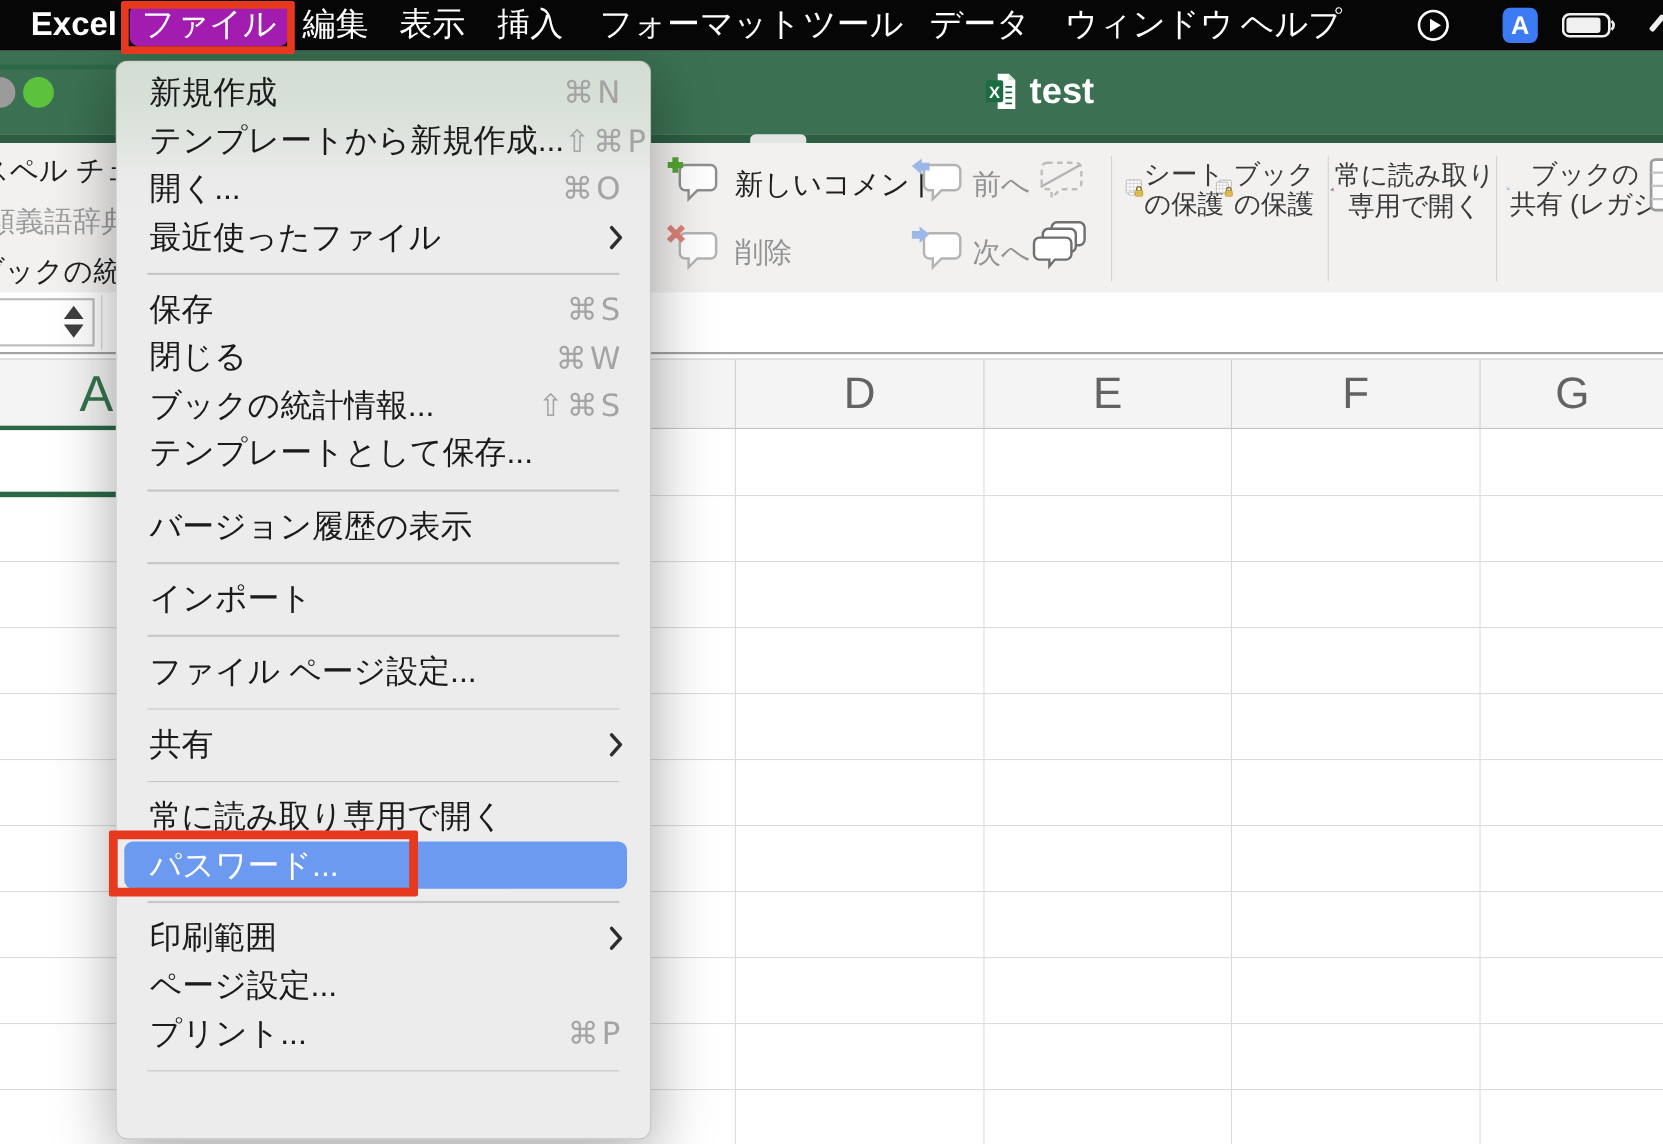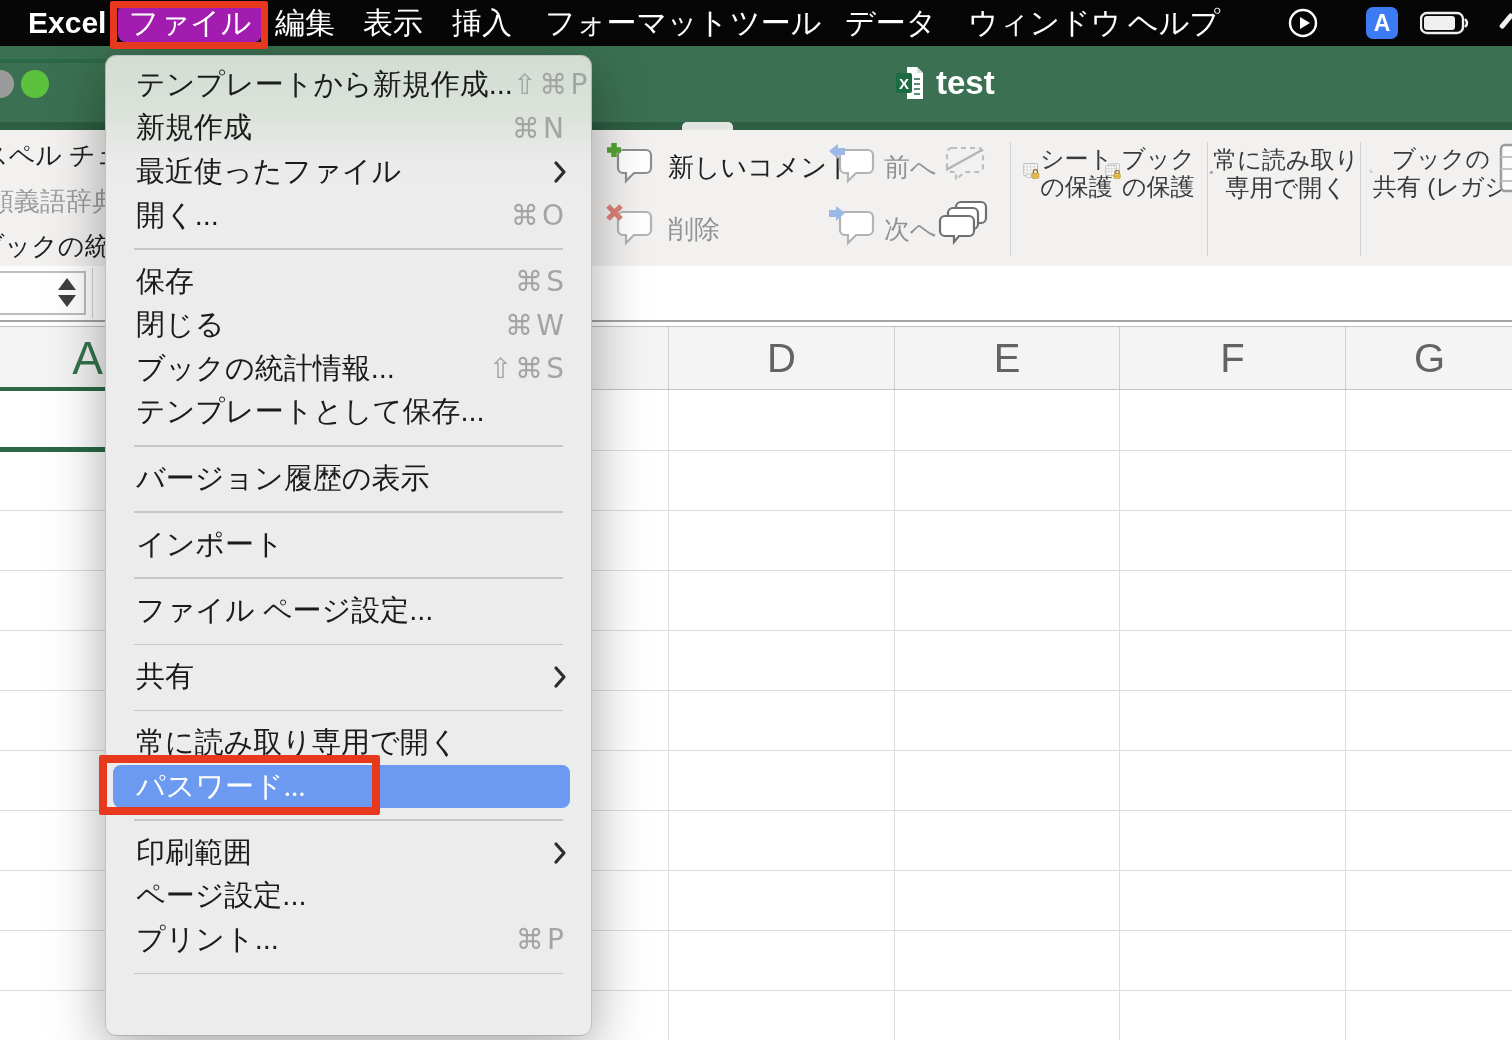--- a/index.html
+++ b/index.html
@@ -55,21 +55,21 @@
   .sel-top{position:absolute;left:0;top:-3px;width:107px;height:4px;background:#2b6847;z-index:5;}
   .sel-bottom{position:absolute;left:0;top:57px;width:107px;height:5px;background:#2b6847;z-index:5;}
   
   .file-menu{position:absolute;left:105px;top:55px;width:487px;height:981px;z-index:50;
              border-radius:11px;border:1px solid rgba(0,0,0,.18);box-sizing:border-box;
              background:linear-gradient(180deg,#d3ddd3 0px,#dae2d9 55px,#e9eae9 100px,#ececec 140px,#ececec 100%);
              box-shadow:0 14px 55px rgba(0,0,0,.35);padding-top:7px;}
   .fm-item{height:43.6px;display:flex;align-items:center;padding:0 24px 0 30px;font-size:29px;color:#1b1b1b;white-space:nowrap;}
   .fm-sc{margin-left:auto;color:#a4a4a4;font-size:28px;letter-spacing:3px;font-family:"DejaVu Sans",sans-serif;}
   .fm-ch{margin-left:auto;display:flex;align-items:center;}
-  .fm-item.hl{background:#6b9af0;color:#fff;border-radius:8px;margin:0 21px 0 7px;padding-left:23px;font-family:Liberation Serif, serif;}
+  .fm-item.hl{background:#6b9af0;color:#fff;border-radius:8px;margin:0 21px 0 7px;padding-left:23px;}
   .fm-sep{height:22.5px;position:relative;}
   .fm-sep::after{content:"";position:absolute;left:28px;right:28px;top:11px;height:1.5px;background:#c7c7c7;}
   
   .anno{position:absolute;border:7px solid #e6391e;box-sizing:border-box;z-index:100;border-radius:2px;}
   .anno-file{left:110px;top:1px;width:158px;height:48px;}
   .anno-pass{left:99px;top:755px;width:281px;height:60px;border-width:8px;}
 </style>
 </head>
 <body>
 
@@ -259,39 +259,39 @@
       <div class="hline" style="top: 300px;"></div>
       <div class="hline" style="top: 360px;"></div>
       <div class="hline" style="top: 420px;"></div>
       <div class="hline" style="top: 480px;"></div>
       <div class="hline" style="top: 540px;"></div>
       <div class="hline" style="top: 600px;"></div>
     </div>
 
   <div class="file-menu" id="fm-list">
       <div class="fm-item">
+        <span class="fm-label">新規作成</span>
+        <span class="fm-sc">⌘N</span>
+      </div>
+      <div class="fm-item">
         <span class="fm-label">テンプレートから新規作成...</span>
         <span class="fm-sc">⇧⌘P</span>
       </div>
       <div class="fm-item">
-        <span class="fm-label">新規作成</span>
-        <span class="fm-sc">⌘N</span>
+        <span class="fm-label">開く...</span>
+        <span class="fm-sc">⌘O</span>
       </div>
       <div class="fm-item">
         <span class="fm-label">最近使ったファイル</span>
         <span class="fm-ch">
           <svg width="14" height="24" viewBox="0 0 14 24">
             <path d="M3 3 L11 12 L3 21" fill="none" stroke="#2d2d2d" stroke-width="3.2" stroke-linecap="round" stroke-linejoin="round"></path>
           </svg>
         </span>
       </div>
-      <div class="fm-item">
-        <span class="fm-label">開く...</span>
-        <span class="fm-sc">⌘O</span>
-      </div>
       <div class="fm-sep"></div>
       <div class="fm-item">
         <span class="fm-label">保存</span>
         <span class="fm-sc">⌘S</span>
       </div>
       <div class="fm-item">
         <span class="fm-label">閉じる</span>
         <span class="fm-sc">⌘W</span>
       </div>
       <div class="fm-item">

